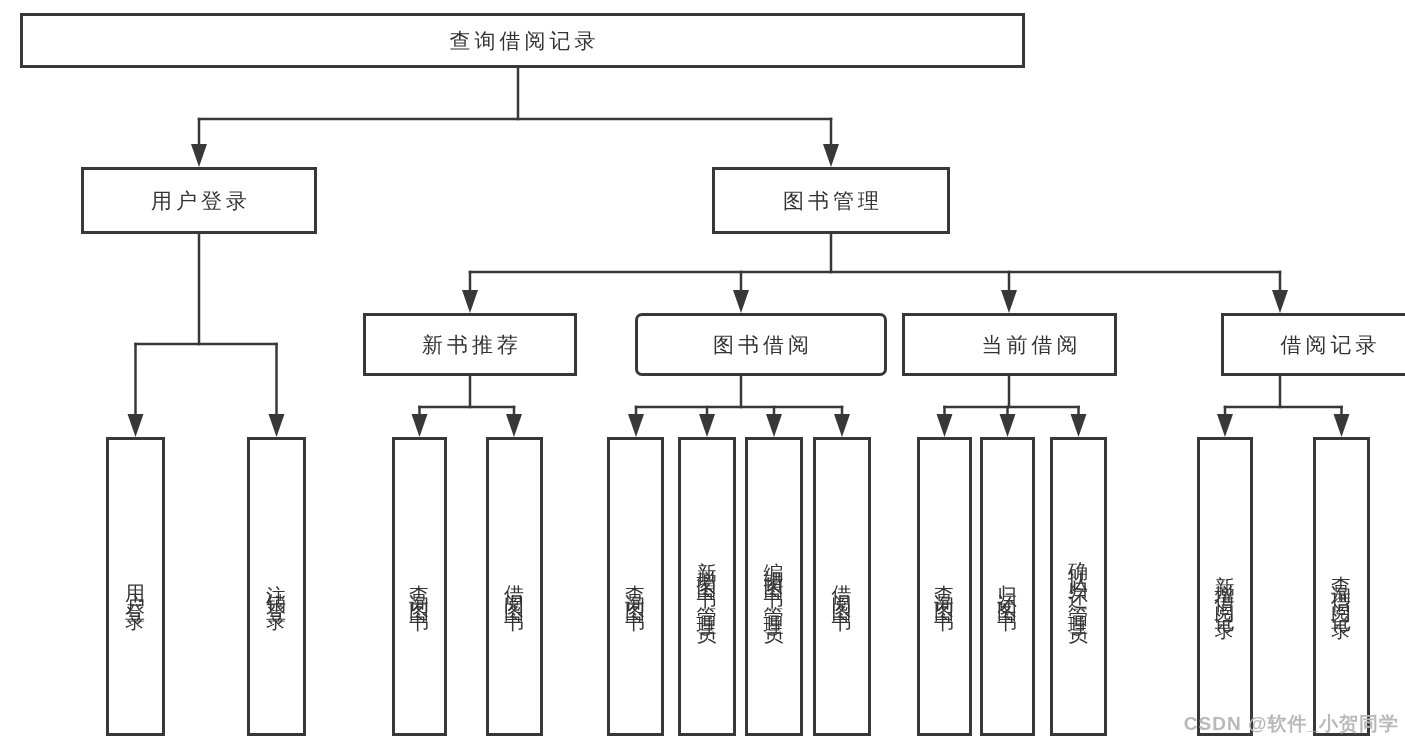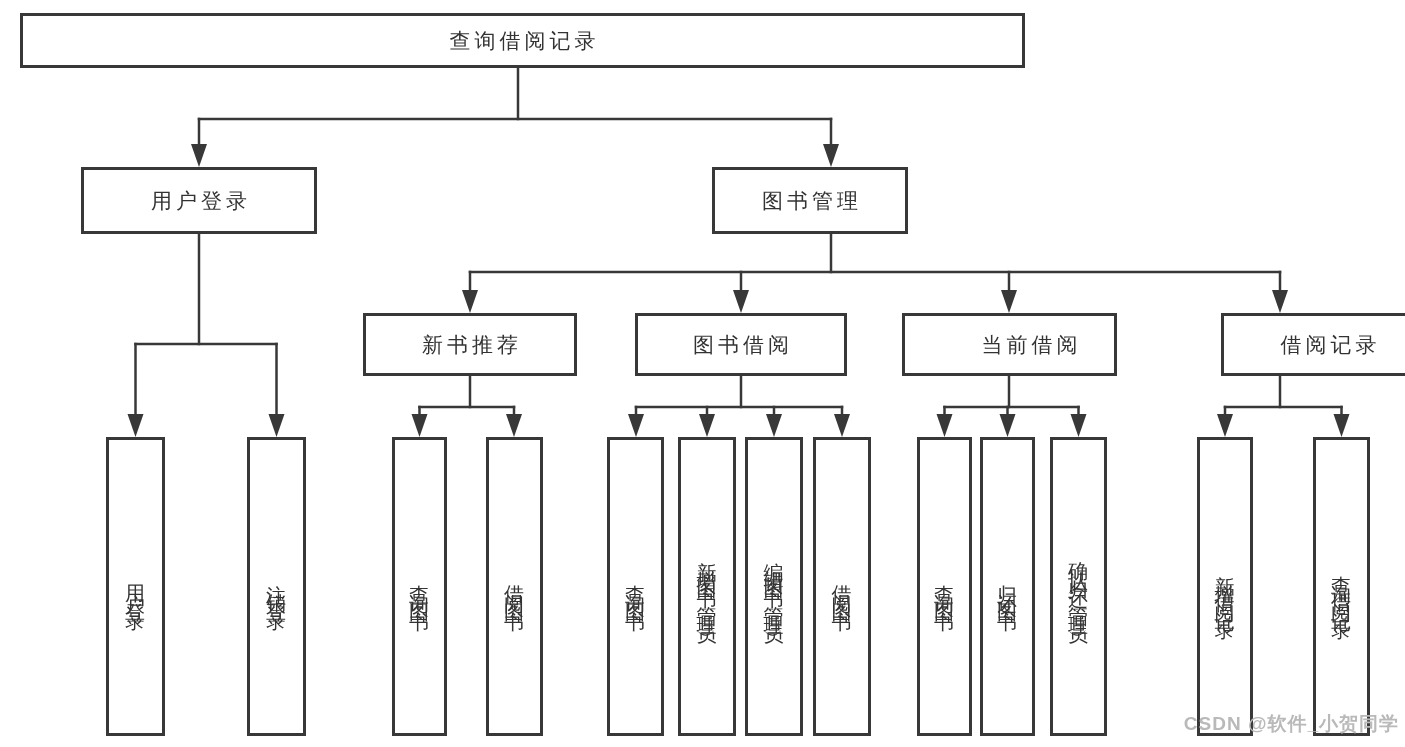--- a/index.html
+++ b/index.html
@@ -29,21 +29,21 @@
     z-index: 2;
   }
   .hlabel {
     font-size: 21px;
     letter-spacing: 4px;
     text-indent: 4px;
     white-space: nowrap;
   }
   .root  { left: 20px;  top: 13px;  width: 1005px; height: 55px; }
   .lv1a  { left: 81px;  top: 167px; width: 236px;  height: 67px; }
-  .lv1b  { left: 712px; top: 167px; width: 196px;  height: 67px; }
+  .lv1b  { left: 712px; top: 167px; width: 238px;  height: 67px; }
   .lv2   { top: 313px; height: 63px; }
   .leaf  { top: 437px; height: 299px; }
   .vtext {
     writing-mode: vertical-rl;
     text-orientation: mixed;
     font-size: 20px;
     letter-spacing: 9px;
     line-height: 1;
     white-space: nowrap;
   }
@@ -130,21 +130,21 @@
   <div class="node lv1a">
     <span class="hlabel">用户登录</span>
   </div>
   <div class="node lv1b">
     <span class="hlabel">图书管理</span>
   </div>
 
   <div class="node lv2" style="left:363px;width:214px;">
     <span class="hlabel">新书推荐</span>
   </div>
-  <div class="node lv2" style="left:635px;width:212px;">
+  <div class="node lv2" style="left:635px;width:252px;border-radius:7px;">
     <span class="hlabel">图书借阅</span>
   </div>
   <div class="node lv2" style="left:902px;width:215px;padding-left:40px;">
     <span class="hlabel">当前借阅</span>
   </div>
   <div class="node lv2" style="left:1173px;width:215px;margin-left:48px;">
     <span class="hlabel">借阅记录</span>
   </div>
 
   <div class="node leaf" style="left:106px;width:59px;">

